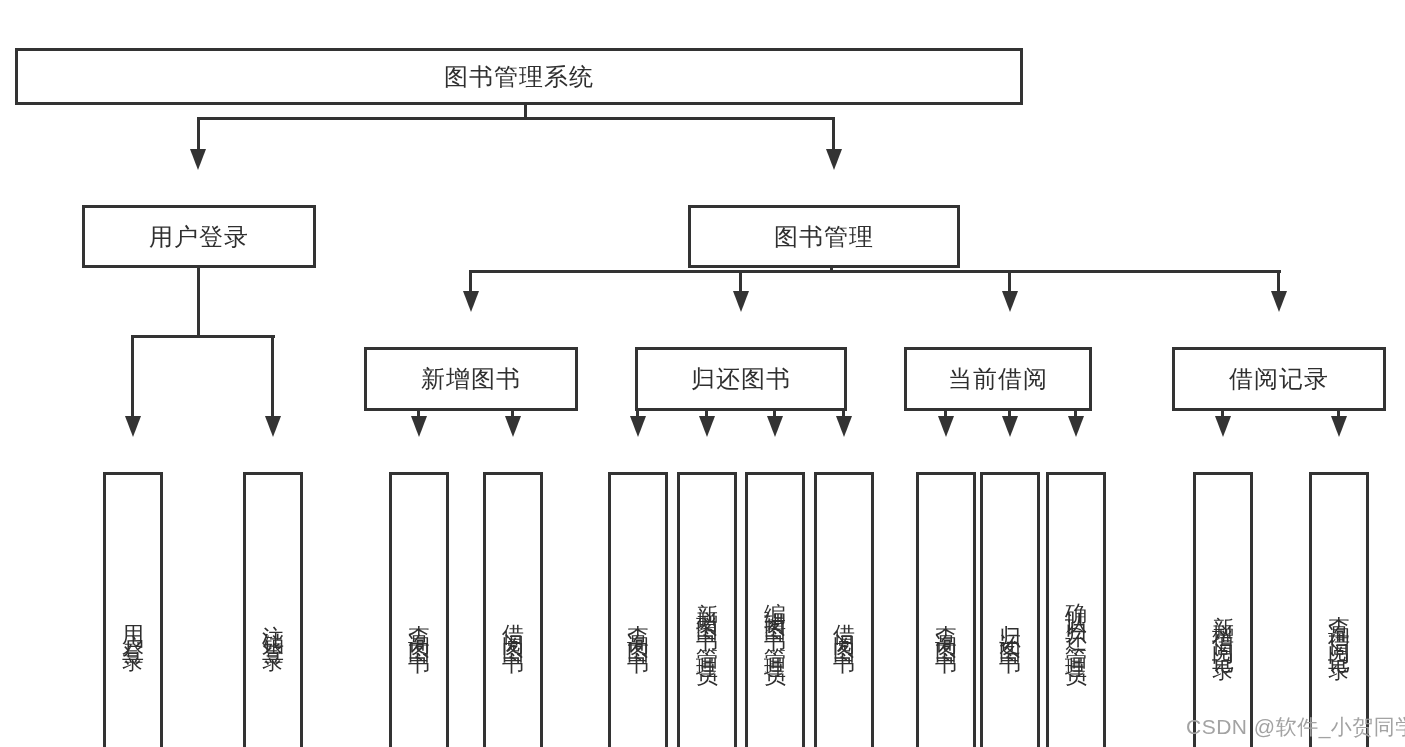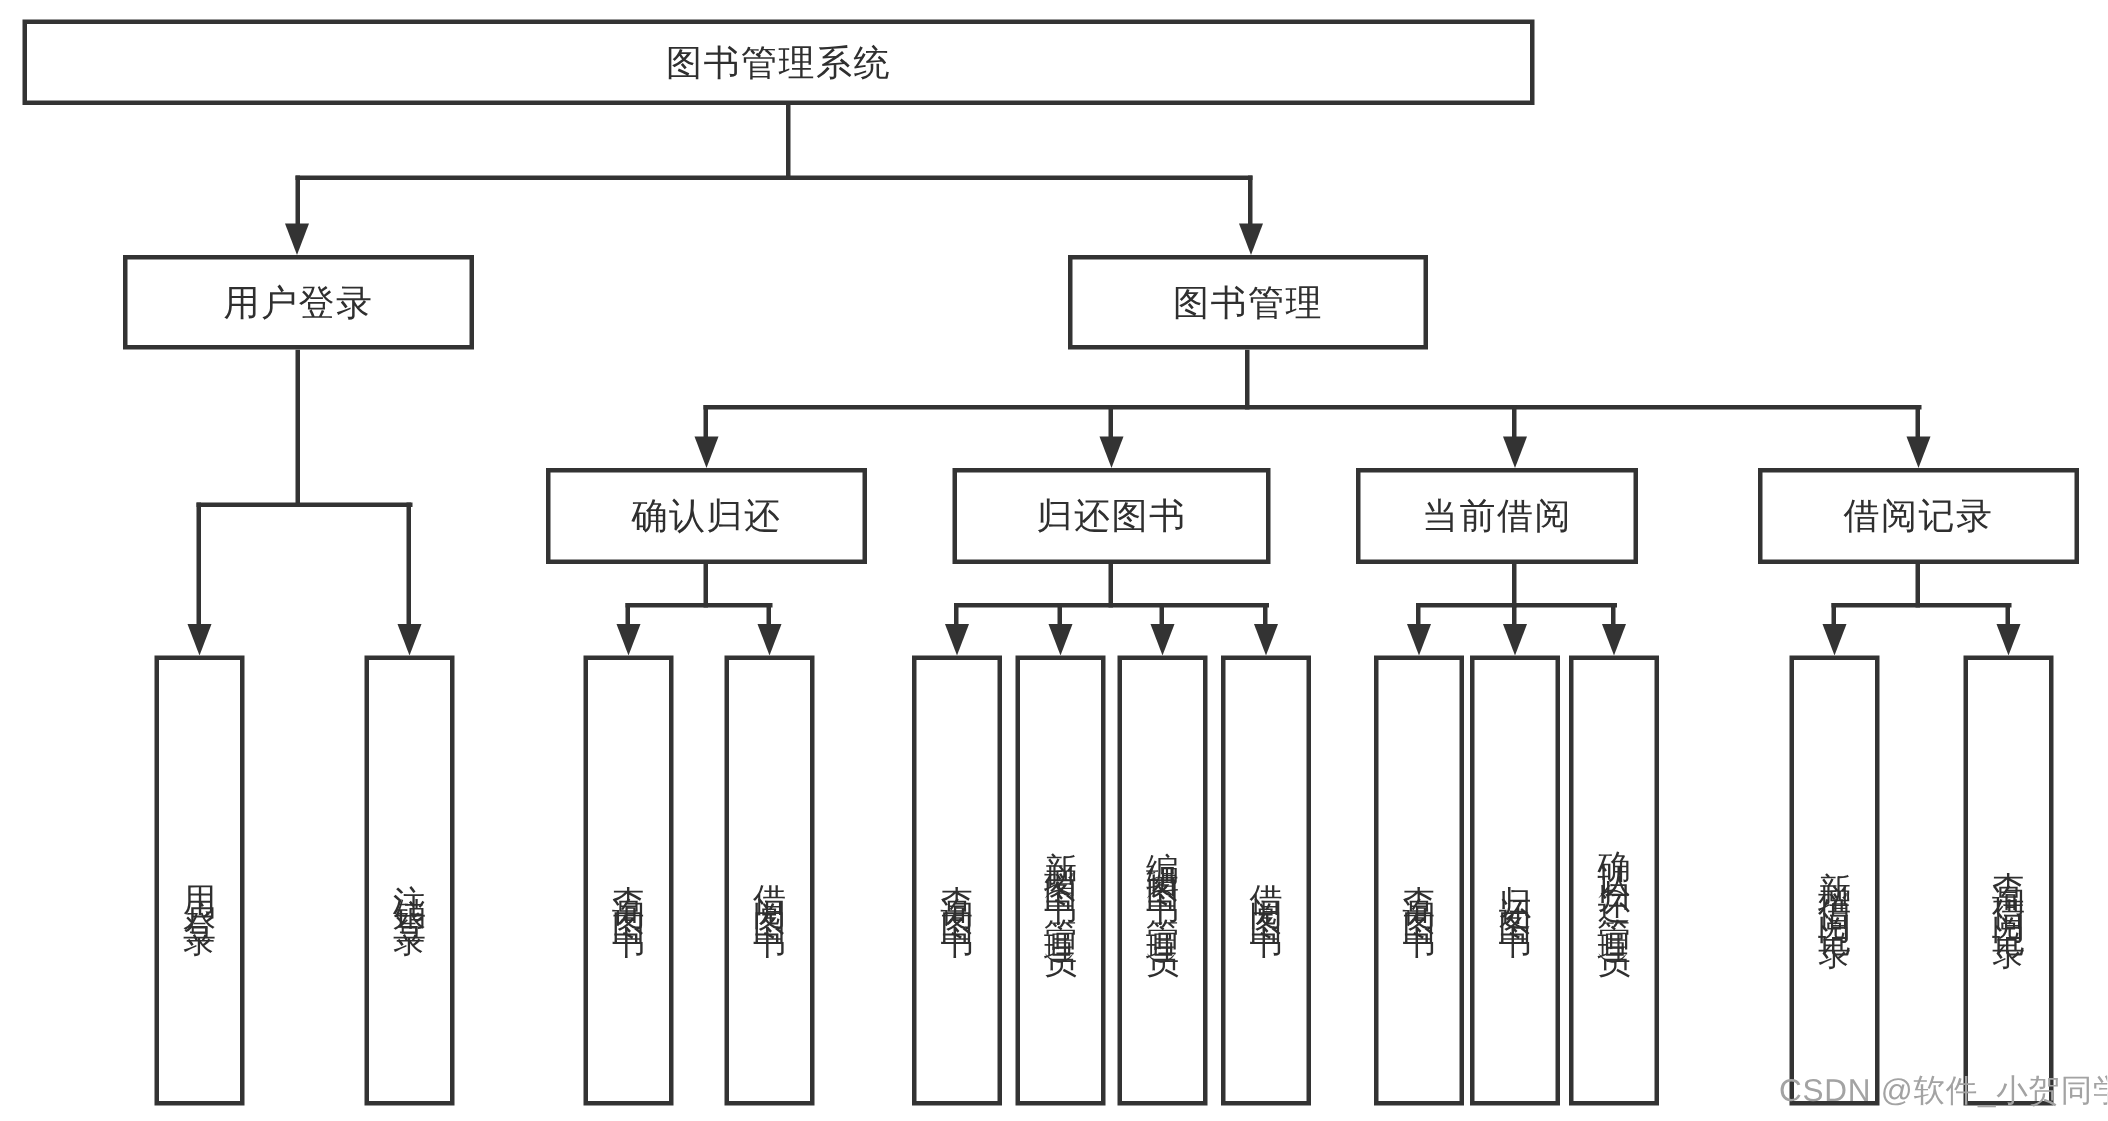--- a/index.html
+++ b/index.html
@@ -16,20 +16,21 @@
     background:#ffffff;
     border:3px solid #333333;
     display:flex;
     align-items:center;
     justify-content:center;
     color:#2f2f2f;
     font-size:24px;
     letter-spacing:1px;
     text-align:center;
     z-index:2;
+    margin-top:35px;
   }
   .vbox{
     font-size:22px;
     letter-spacing:9px;
     line-height:1;
     writing-mode:vertical-lr;
     text-orientation:mixed;
     padding-top:6px;
   }
   .vline{position:absolute;width:3px;background:#333333;z-index:1;}
@@ -52,23 +53,23 @@
 </style>
 </head>
 <body>
 
 <div id="canvas">
 
   <div class="box" style="left:15px;top:13px;width:1008px;height:57px">图书管理系统</div>
 
   <div class="box" style="left:82px;top:170px;width:234px;height:63px">用户登录</div>
 
-  <div class="box" style="left:712px;top:170px;width:240px;height:63px">图书管理</div>
+  <div class="box" style="left:688px;top:170px;width:272px;height:63px">图书管理</div>
 
-  <div class="box" style="left:364px;top:312px;width:214px;height:64px">确认归还</div>
+  <div class="box" style="left:364px;top:312px;width:214px;height:64px">新增图书</div>
 
   <div class="box" style="left:635px;top:312px;width:212px;height:64px">归还图书</div>
 
   <div class="box" style="left:904px;top:312px;width:188px;height:64px">当前借阅</div>
 
   <div class="box" style="left:1172px;top:312px;width:214px;height:64px">借阅记录</div>
 
   <div class="box vbox" style="left:103px;top:437px;width:60px;height:300px">用户登录</div>
 
   <div class="box vbox" style="left:243px;top:437px;width:60px;height:300px">注销登录</div>

